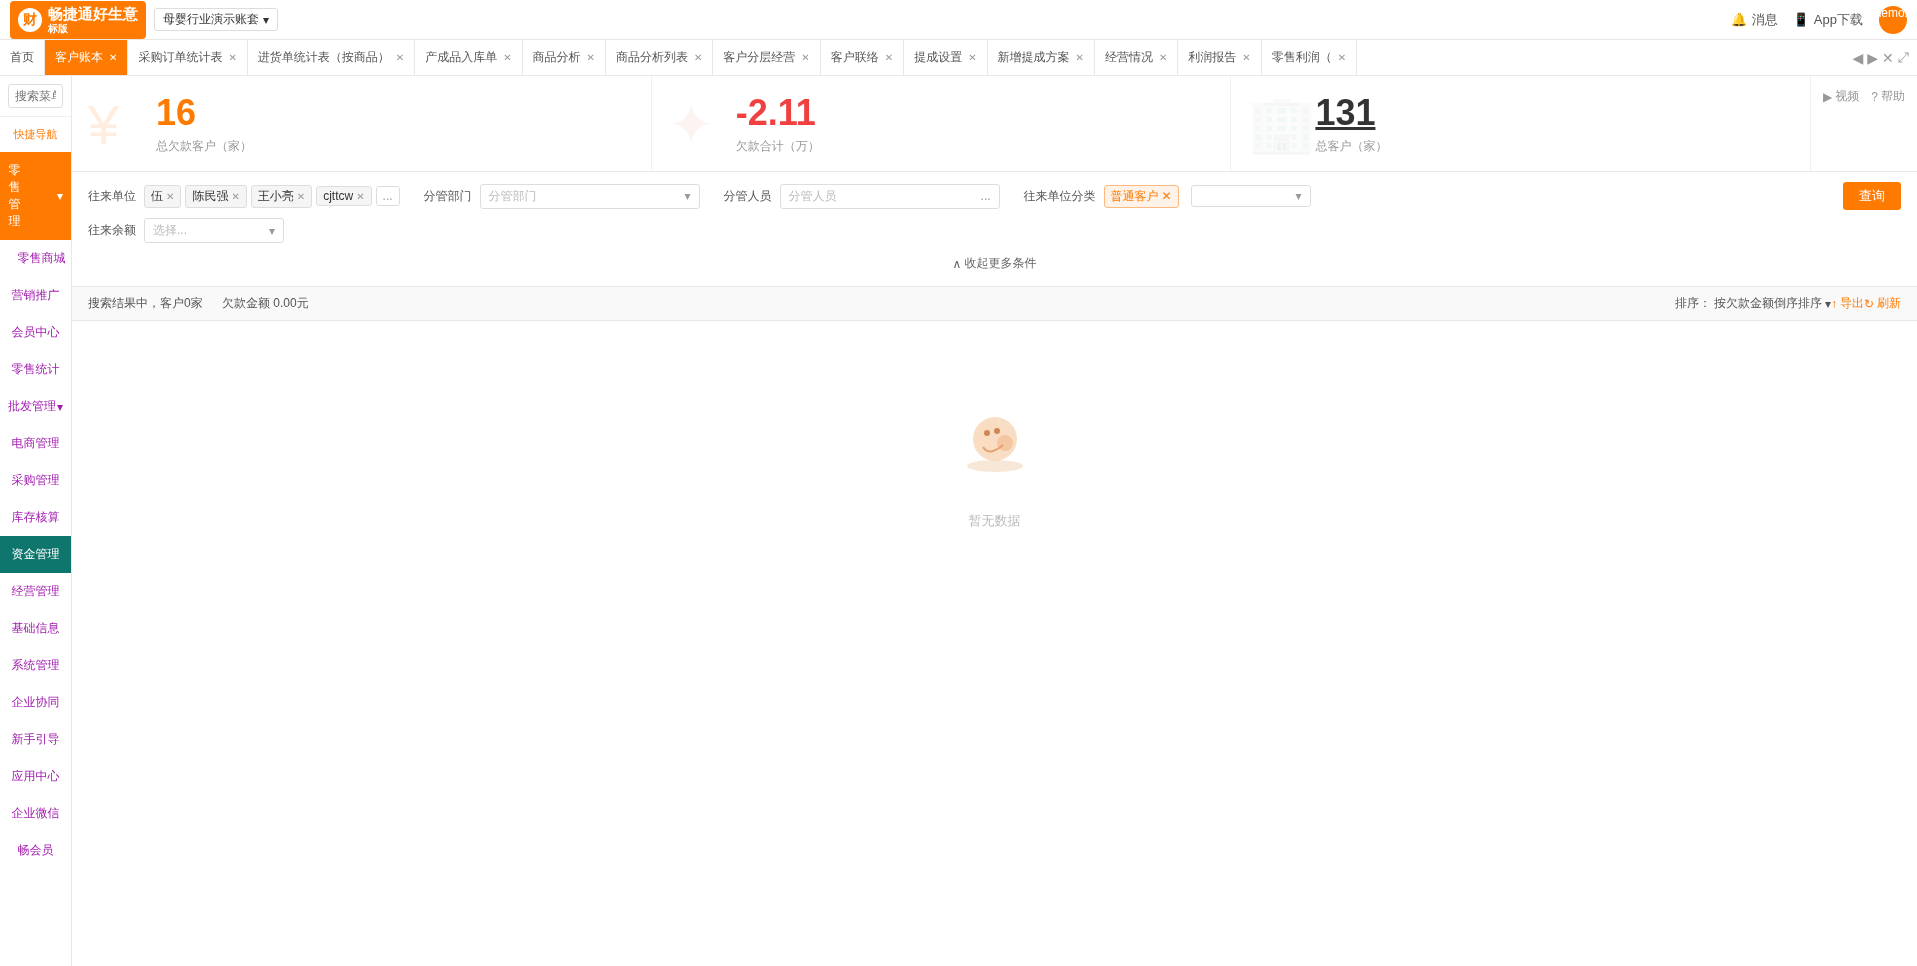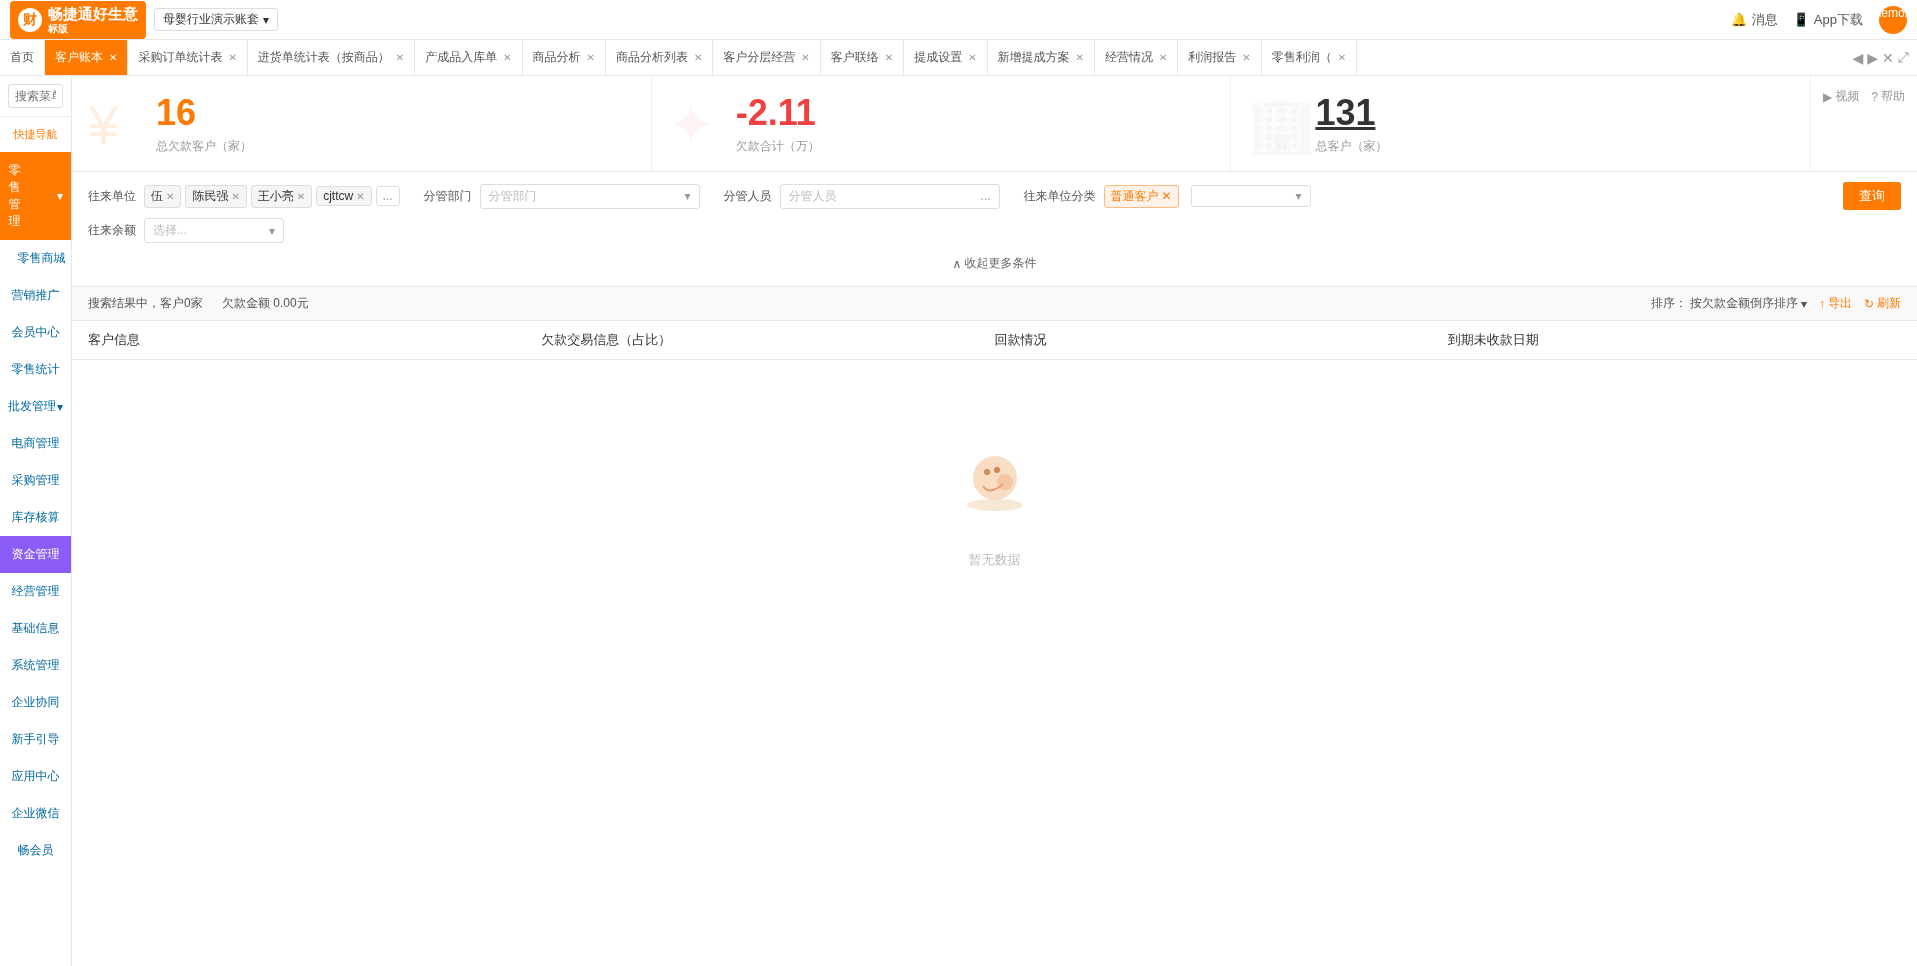--- a/index.html
+++ b/index.html
@@ -26,21 +26,21 @@
     .nav-tab-controls { display: flex; align-items: center; margin-left: auto; padding: 0 8px; gap: 4px; }
     .nav-tab-controls span { cursor: pointer; color: #999; font-size: 14px; }
 
     
     .main-layout { display: flex; flex: 1; overflow: hidden; }
 
     
     .sidebar { width: 72px; background: #fff; border-right: 1px solid #e8e8e8; display: flex; flex-direction: column; overflow-y: auto; }
     .sidebar-search { padding: 8px; border-bottom: 1px solid #eee; }
     .sidebar-search input { width: 100%; border: 1px solid #ddd; border-radius: 3px; padding: 4px 6px; font-size: 12px; }
-    .sidebar-nav-item { display: flex; align-items: center; justify-content: center; padding: 10px 4px; font-size: 12px; color: #0369a1; cursor: pointer; text-align: center; }
+    .sidebar-nav-item { display: flex; align-items: center; justify-content: center; padding: 10px 4px; font-size: 12px; color: #a21caf; cursor: pointer; text-align: center; }
     .sidebar-nav-item.active { background: #ff7a00; color: #fff; gap: 36px; }
 
     
     .content { flex: 1; overflow-y: auto; background: #f0f2f5; display: flex; flex-direction: column; }
 
     
     .stats-banner { background: #fff; display: flex; align-items: stretch; border-bottom: 1px solid #e8e8e8; position: relative; }
     .stat-block { flex: 1; display: flex; align-items: center; padding: 16px 24px; border-right: 1px solid #f0f0f0; position: relative; }
     .stat-block:last-child { border-right: none; }
     .stat-number { font-size: 36px; font-weight: bold; }
@@ -61,21 +61,21 @@
     .filter-tag { display: flex; align-items: center; gap: 3px; background: #f5f5f5; border: 1px solid #ddd; border-radius: 3px; padding: 2px 6px; font-size: 12px; color: #333; }
     .filter-tag .tag-close { color: #999; cursor: pointer; font-size: 10px; }
     .filter-select { display: flex; align-items: center; border: 1px solid #ddd; border-radius: 3px; padding: 3px 8px; font-size: 12px; color: #999; min-width: 160px; cursor: pointer; gap: 4px; }
     .filter-select-wide { min-width: 220px; }
     .filter-select .arrow { margin-left: auto; color: #999; }
     .filter-collapse { display: flex; align-items: center; gap: 3px; color: #666; font-size: 12px; cursor: pointer; margin: 0 auto; }
     .query-btn { background: #ff7a00; color: #fff; border: none; border-radius: 3px; padding: 5px 16px; font-size: 13px; cursor: pointer; margin-left: auto; }
 
     
     .result-bar { background: #f9f9f9; padding: 8px 16px; display: flex; align-items: center; justify-content: space-between; border-bottom: 1px solid #e8e8e8; font-size: 12px; color: #555; }
-    .result-bar-right { display: flex; align-items: center; gap: 12px; }
+    .result-bar-right { display: flex; align-items: center; }
     .sort-select { display: flex; align-items: center; gap: 3px; cursor: pointer; color: #555; }
     .export-btn { display: flex; align-items: center; gap: 3px; color: #ff7a00; cursor: pointer; }
     .refresh-btn { display: flex; align-items: center; gap: 3px; color: #ff7a00; cursor: pointer; }
 
     
     .table-area { background: #fff; flex: 1; }
     .table-header { display: grid; grid-template-columns: 1fr 1fr 1fr 1fr; padding: 10px 16px; border-bottom: 1px solid #e8e8e8; font-size: 13px; color: #333; font-weight: 500; }
     .empty-state { display: flex; flex-direction: column; align-items: center; justify-content: center; padding: 80px 0; color: #bbb; }
     .empty-icon { font-size: 80px; margin-bottom: 12px; }
     .empty-text { font-size: 13px; color: #bbb; }
@@ -217,21 +217,21 @@
     </div>
     <div class="sidebar-nav-item">
       <span>电商管理</span>
     </div>
     <div class="sidebar-nav-item">
       <span>采购管理</span>
     </div>
     <div class="sidebar-nav-item">
       <span>库存核算</span>
     </div>
-    <div class="sidebar-nav-item" style="background:#8b5cf6;color:#fff;">
+    <div class="sidebar-nav-item" style="background:#0f766e;color:#fff;">
       <span>资金管理</span>
     </div>
     <div class="sidebar-nav-item">
       <span>经营管理</span>
     </div>
     <div class="sidebar-nav-item">
       <span>基础信息</span>
     </div>
     <div class="sidebar-nav-item">
       <span>系统管理</span>
@@ -364,26 +364,20 @@
           <span>导出</span>
         </div>
         <div class="refresh-btn">
           <span>↻</span>
           <span>刷新</span>
         </div>
       </div>
     </div>
 
     <div class="table-area">
-      <div class="table-header">
-        <div>客户信息</div>
-        <div>欠款交易信息（占比）</div>
-        <div>回款情况</div>
-        <div>到期未收款日期</div>
-      </div>
       <div class="empty-state">
         <div class="empty-icon">
           <svg width="80" height="80" viewBox="0 0 80 80" fill="none" xmlns="http://www.w3.org/2000/svg">
             <ellipse cx="40" cy="65" rx="28" ry="6" fill="#f0d0b0" opacity="0.5"></ellipse>
             <circle cx="40" cy="38" r="22" fill="#f5c8a0" opacity="0.6"></circle>
             <circle cx="34" cy="34" r="14" fill="#f9dcc0" opacity="0.7"></circle>
             <circle cx="50" cy="42" r="8" fill="#f0b080" opacity="0.5"></circle>
             <path d="M28 46 Q32 52 38 50 Q44 48 48 44" stroke="#e8a070" stroke-width="2" fill="none"></path>
             <circle cx="32" cy="32" r="3" fill="#cc8855"></circle>
             <circle cx="42" cy="30" r="3" fill="#cc8855"></circle>

